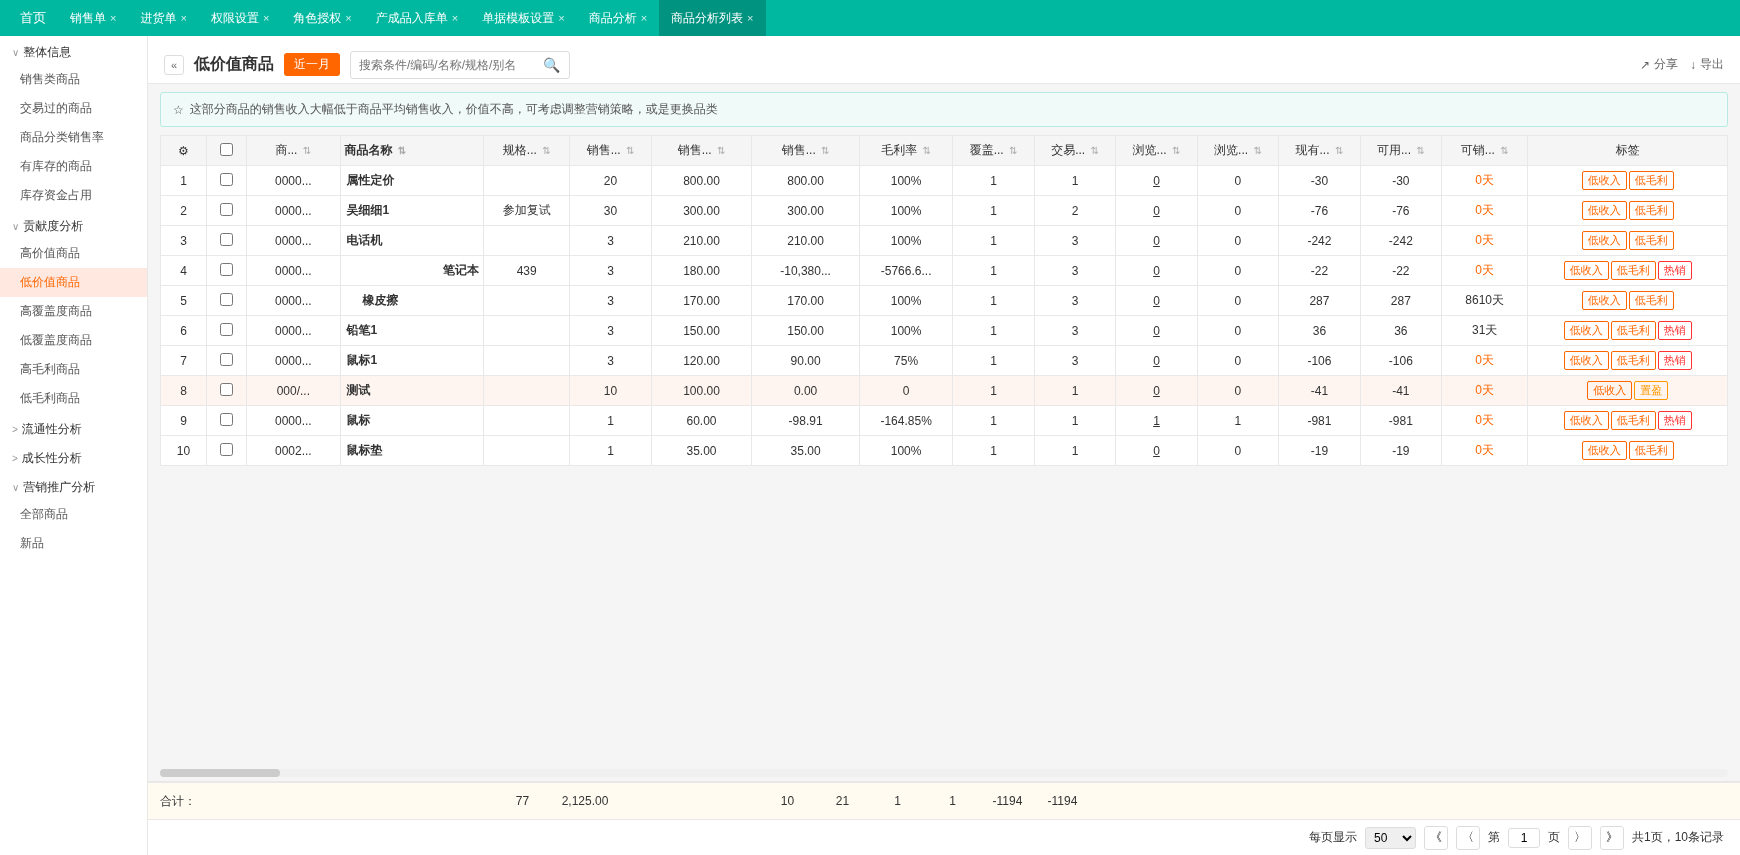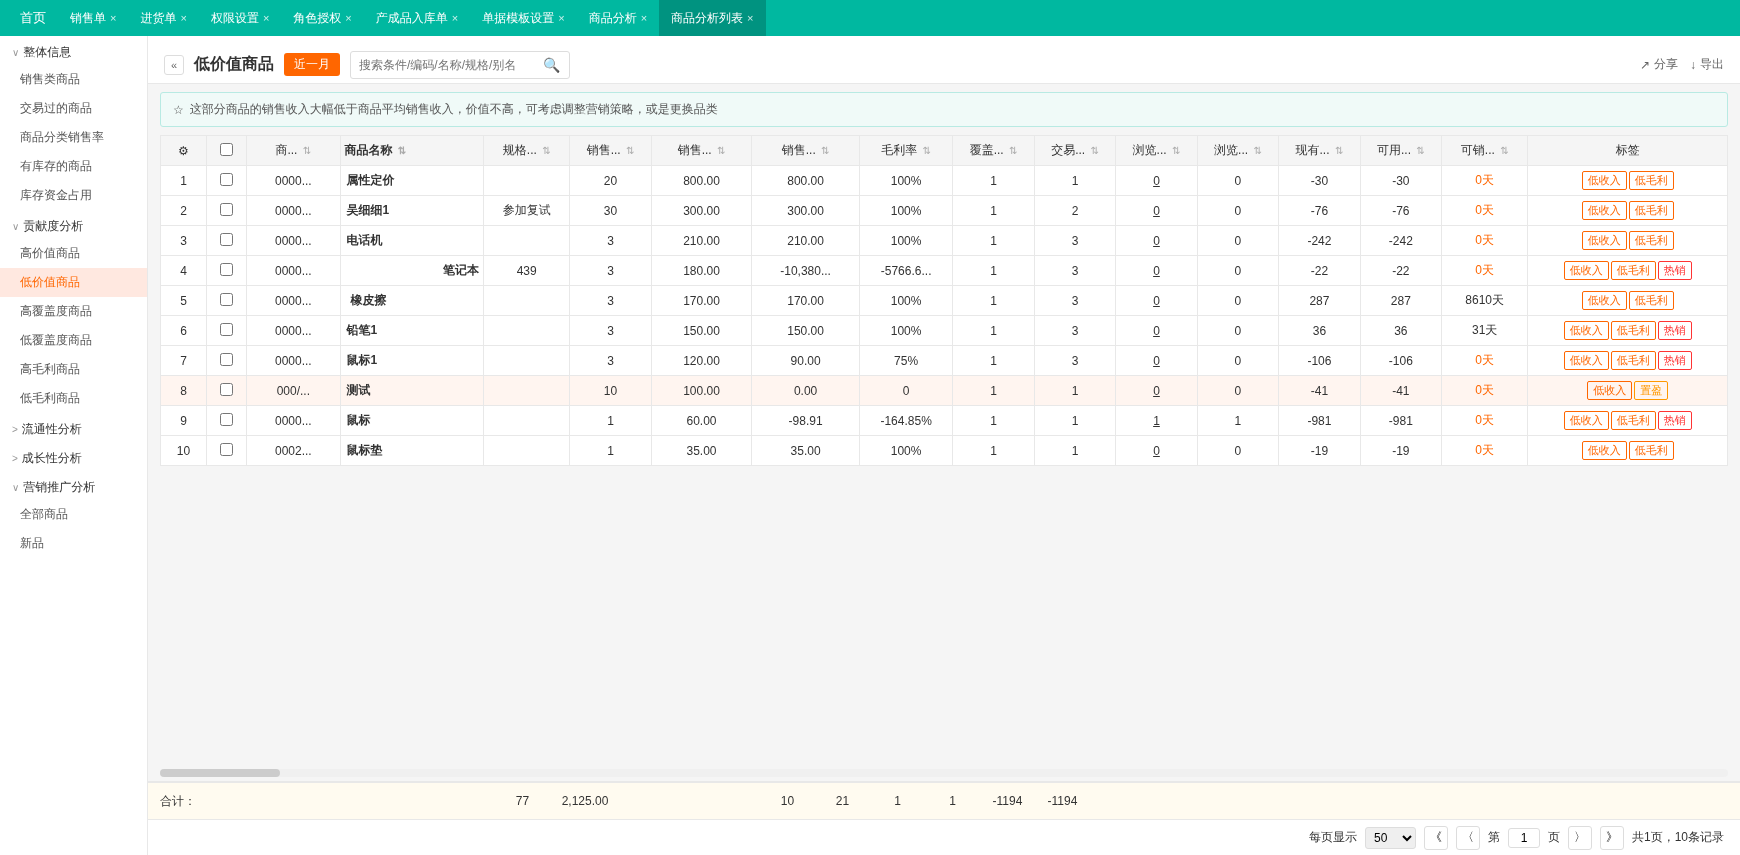--- a/index.html
+++ b/index.html
@@ -502,21 +502,21 @@
       <td class="col-browse2">0</td>
       <td class="col-stock">-22</td>
       <td class="col-avail">-22</td>
       <td class="col-salable"><span class="day-zero">0天</span></td>
       <td class="col-tag"><span class="tag tag-low-income">低收入</span><span class="tag tag-low-income">低毛利</span><span class="tag tag-hot">热销</span></td>
     </tr>
             <tr>
       <td class="col-num">5</td>
       <td class="checkbox-cell col-check"><input type="checkbox" style=""></td>
       <td class="col-code">0000...</td>
-      <td class="col-name" style="text-align:left; padding-left:10px;">橡皮擦</td>
+      <td class="col-name" style="text-align:left; padding-left:22px;">橡皮擦</td>
       <td class="col-spec"></td>
       <td class="col-sale-qty">3</td>
       <td class="col-sale-price">170.00</td>
       <td class="col-sale-amount">170.00</td>
       <td class="col-gross">100%</td>
       <td class="col-cover">1</td>
       <td class="col-trade">3</td>
       <td class="col-browse1"><span class="link-underline">0</span></td>
       <td class="col-browse2">0</td>
       <td class="col-stock">287</td>

